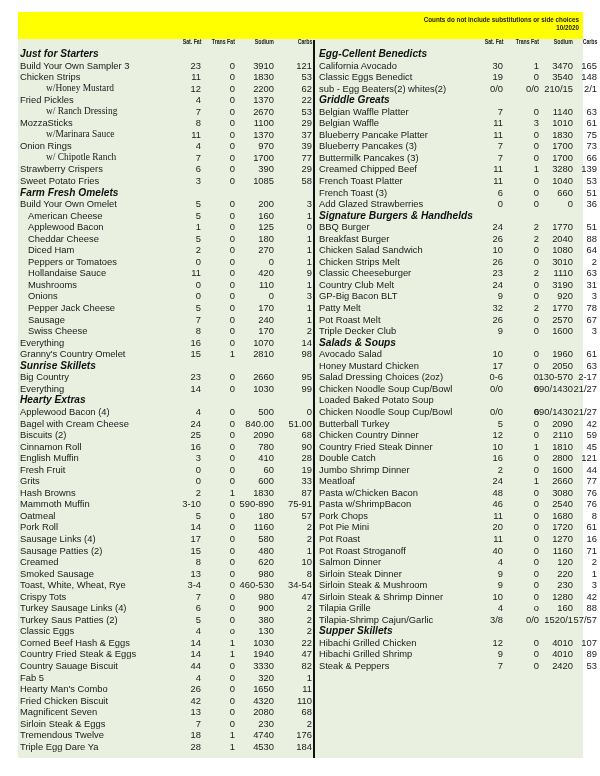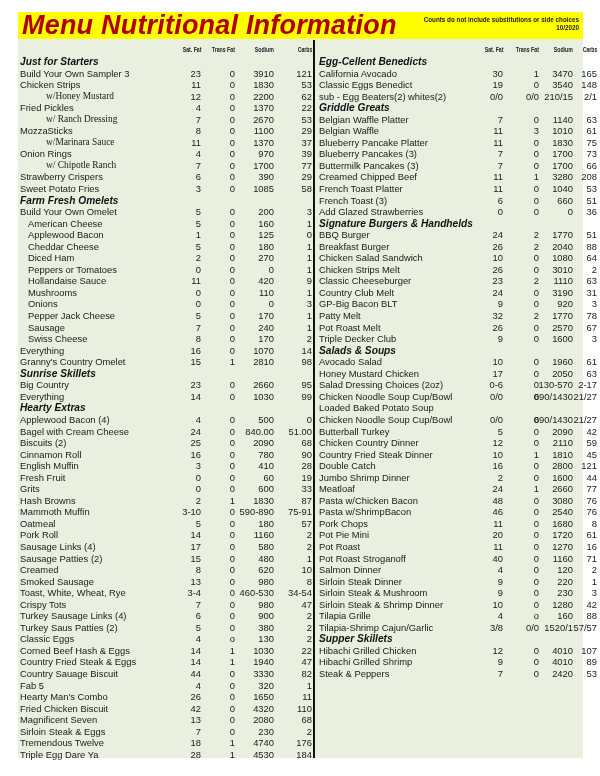--- a/index.html
+++ b/index.html
@@ -2,42 +2,41 @@
 <html><head>
 <meta charset="utf-8">
 <style>
   html,body{margin:0;padding:0;background:#ffffff;}
   body{width:600px;height:776px;position:relative;overflow:hidden;font-family:"Liberation Sans",sans-serif;}
   .page{position:absolute;left:18px;top:12px;width:565px;height:746px;background:#e9f0df;}
   .banner{position:absolute;left:0;top:0;width:565px;height:27px;background:#ffff00;}
   .title{position:absolute;left:4px;top:-2px;font-family:"Liberation Sans",sans-serif;font-weight:bold;font-style:italic;font-size:27px;color:#b00000;letter-spacing:0.2px;white-space:nowrap;}
   .note{position:absolute;right:4px;top:4px;text-align:right;font-family:"Liberation Sans",sans-serif;font-weight:bold;font-size:6.3px;line-height:7.5px;color:#222;}
   .divider{position:absolute;left:295px;top:28px;width:2px;height:718px;background:#111;}
-  .col{position:absolute;top:32px;}
+  .col{position:absolute;top:24px;}
   .col.left{left:0;width:280px;}
   .col.right{left:299px;width:266px;}
   .hdr{position:relative;height:12px;}
   .hdr span{position:absolute;top:2px;font-family:"Liberation Sans",sans-serif;font-weight:bold;font-size:6.5px;color:#222;transform:scaleX(0.8);transform-origin:right;text-align:right;white-space:nowrap;}
   .row{position:relative;height:11.55px;font-size:9.4px;line-height:11.55px;color:#1a1a1a;white-space:nowrap;}
   .row.section{font-weight:bold;font-style:italic;font-size:10.2px;color:#111;}
   .row .name{position:absolute;left:2px;}
   .row .name.indent1{left:10px;}
   .row .name.indent2{left:28px;font-family:Liberation Serif, serif;}
   .row .v{position:absolute;text-align:right;}
   .left .v.c0{right:97px;} .left .v.c1{right:63px;} .left .v.c2{right:24px;} .left .v.c3{right:-14px;}
   .right .v.c0{right:80px;} .right .v.c1{right:44px;} .right .v.c2{right:10px;} .right .v.c3{right:-14px;}
   .left .hdr .h0{right:97px;} .left .hdr .h1{right:63px;} .left .hdr .h2{right:24px;} .left .hdr .h3{right:-14px;}
   .right .hdr .h0{right:80px;} .right .hdr .h1{right:44px;} .right .hdr .h2{right:10px;} .right .hdr .h3{right:-14px;}
 </style>
 </head>
 <body>
 
 <div class="page">
   <div class="banner">
-    <div class="title">Menu Nutritional Information</div>
     <div class="note">
       <div>Counts do not include substitutions or side choices</div>
       <div>10/2020</div>
     </div>
   </div>
 
   <div class="col left">
     <div class="hdr">
       <span class="h0">Sat. Fat</span>
       <span class="h1">Trans Fat</span>
@@ -529,21 +528,21 @@
           <span class="v c0">7</span>
           <span class="v c1">0</span>
           <span class="v c2">1700</span>
           <span class="v c3">66</span>
         </div>
         <div class="row">
           <span class="name">Creamed Chipped Beef</span>
           <span class="v c0">11</span>
           <span class="v c1">1</span>
           <span class="v c2">3280</span>
-          <span class="v c3">208</span>
+          <span class="v c3">139</span>
         </div>
         <div class="row">
           <span class="name">French Toast Platter</span>
           <span class="v c0">11</span>
           <span class="v c1">0</span>
           <span class="v c2">1040</span>
           <span class="v c3">53</span>
         </div>
         <div class="row">
           <span class="name">French Toast (3)</span>

